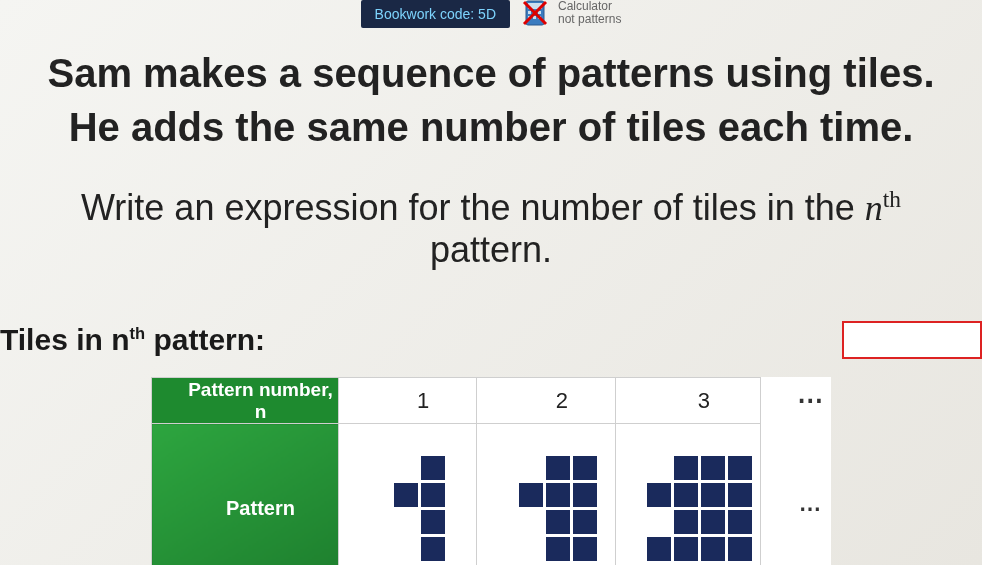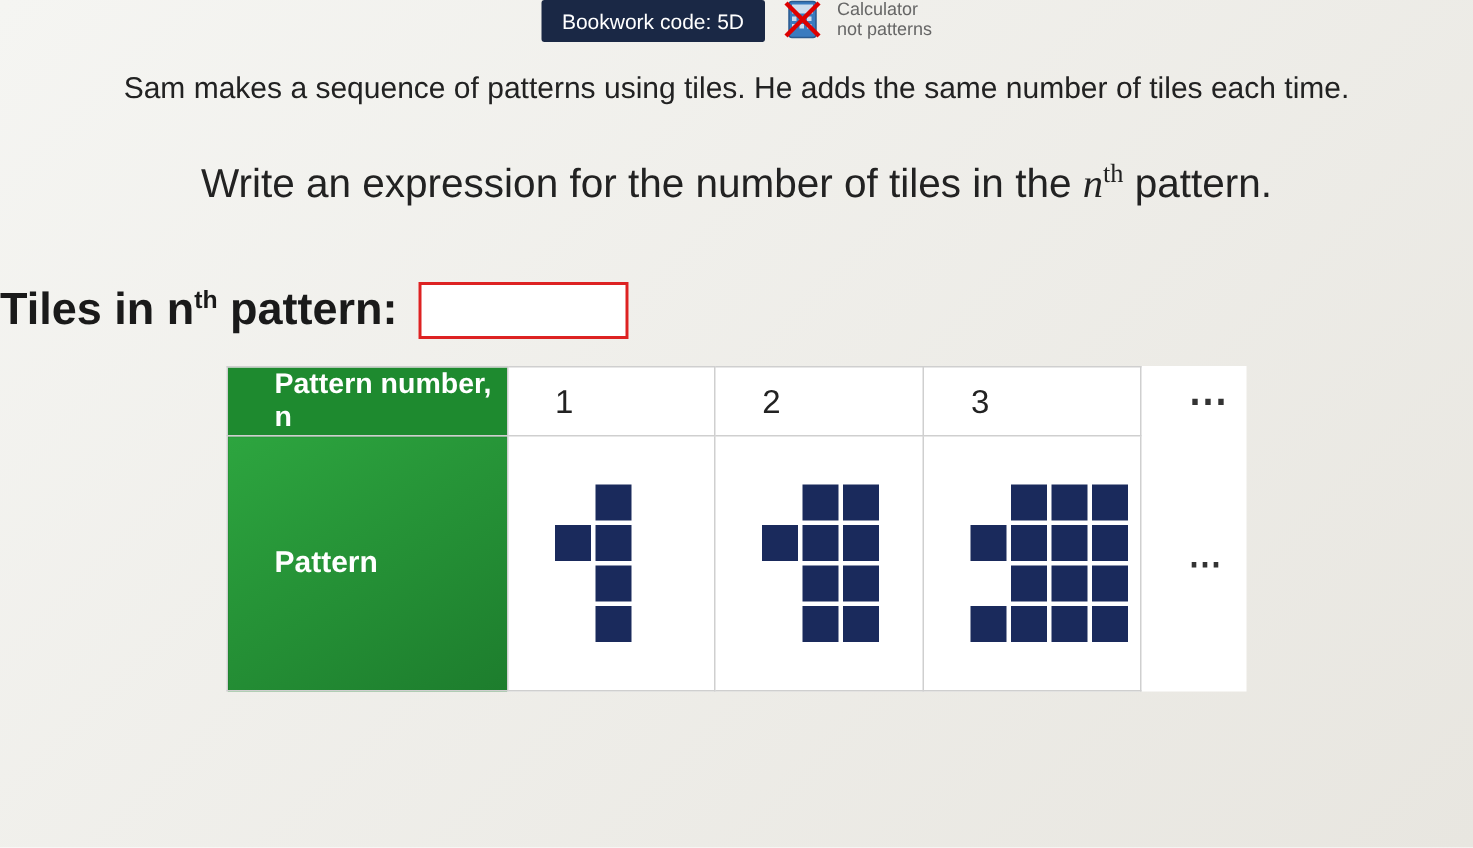--- a/index.html
+++ b/index.html
@@ -13,21 +13,21 @@
     }
     .top-bar {
       display: flex;
       justify-content: center;
       align-items: flex-start;
       gap: 12px;
       padding-top: 0;
     }
     .bookwork-badge {
       background: #1a2845;
-      color: #ffffff;
+      color: #7dd3fc;
       padding: 6px 14px;
       font-size: 14px;
       border-radius: 2px;
       font-weight: 500;
     }
     .calc-block {
       display: flex;
       align-items: center;
       gap: 10px;
     }
@@ -36,36 +36,37 @@
       height: 26px;
       position: relative;
     }
     .calc-text {
       font-size: 12px;
       color: #666;
       line-height: 1.1;
     }
     .question-text {
       text-align: center;
-      font-size: 20px;
+      font-size: 40px;
       color: #222;
       padding: 18px 30px 10px;
       line-height: 1.35;
+      font-weight: bold;
     }
     .instruction-text {
       text-align: center;
-      font-size: 27px;
+      font-size: 36px;
       color: #222;
       padding: 22px 30px 10px;
     }
     .math-n { font-style: italic; font-family: 'Times New Roman', serif; }
     .math-th { font-size: 0.65em; vertical-align: super; font-family: 'Times New Roman', serif; }
     .answer-row {
       display: flex;
-      justify-content: flex-start;
+      justify-content: space-between;
       align-items: center;
       gap: 14px;
       margin-top: 40px;
       margin-bottom: 18px;
     }
     .answer-label {
       font-size: 30px;
       font-weight: 800;
       color: #1a1a1a;
     }
@@ -79,21 +80,21 @@
       padding: 4px 8px;
     }
     .pattern-table {
       width: 680px;
       margin: 0 auto;
       border-collapse: collapse;
       background: #fff;
     }
     .pattern-table th, .pattern-table td {
       border: 1px solid #cfcfcf;
-      text-align: left;
+      text-align: center;
       vertical-align: middle;
       padding-left: 31px;
     }
     .hdr-left {
       background: #1e8a2f;
       color: #fff;
       font-weight: 700;
       font-size: 19px;
       width: 190px;
       height: 46px;

